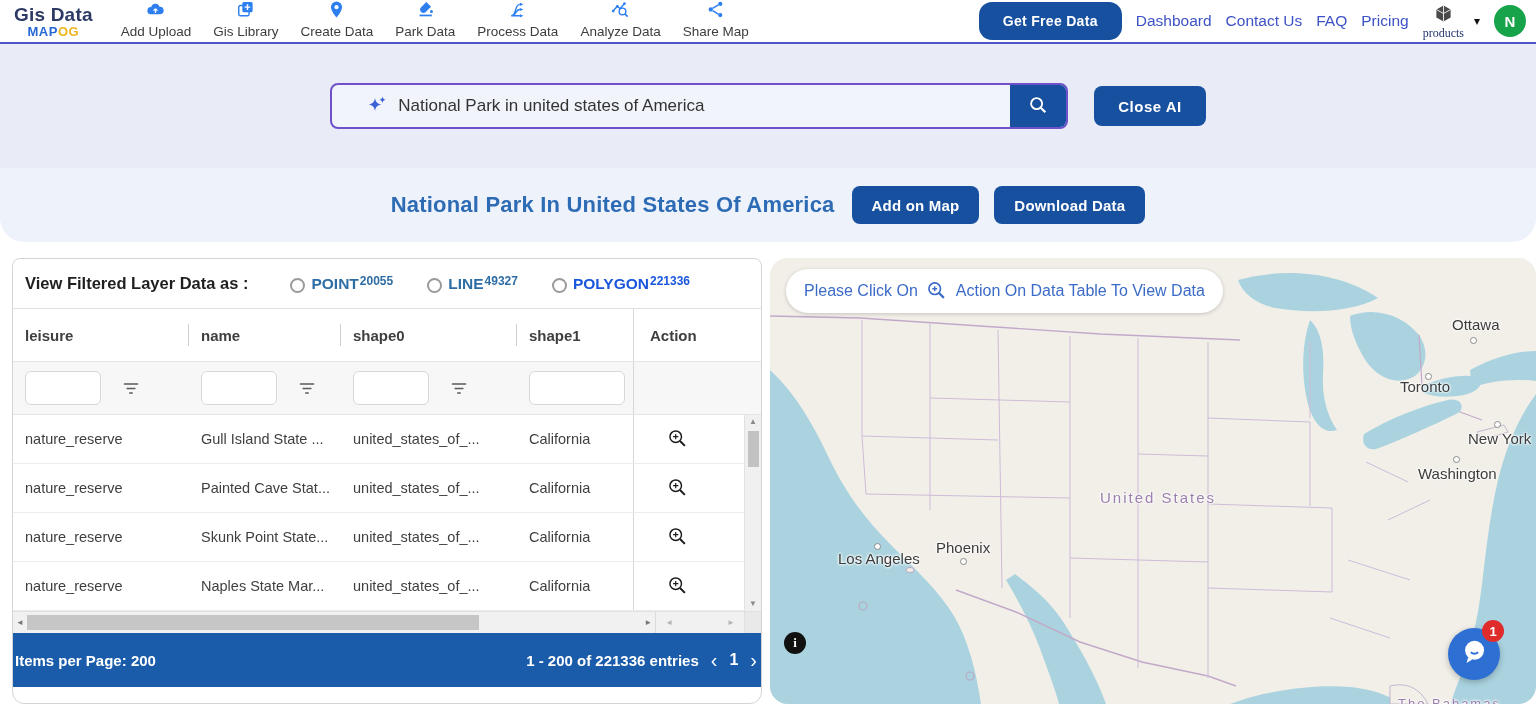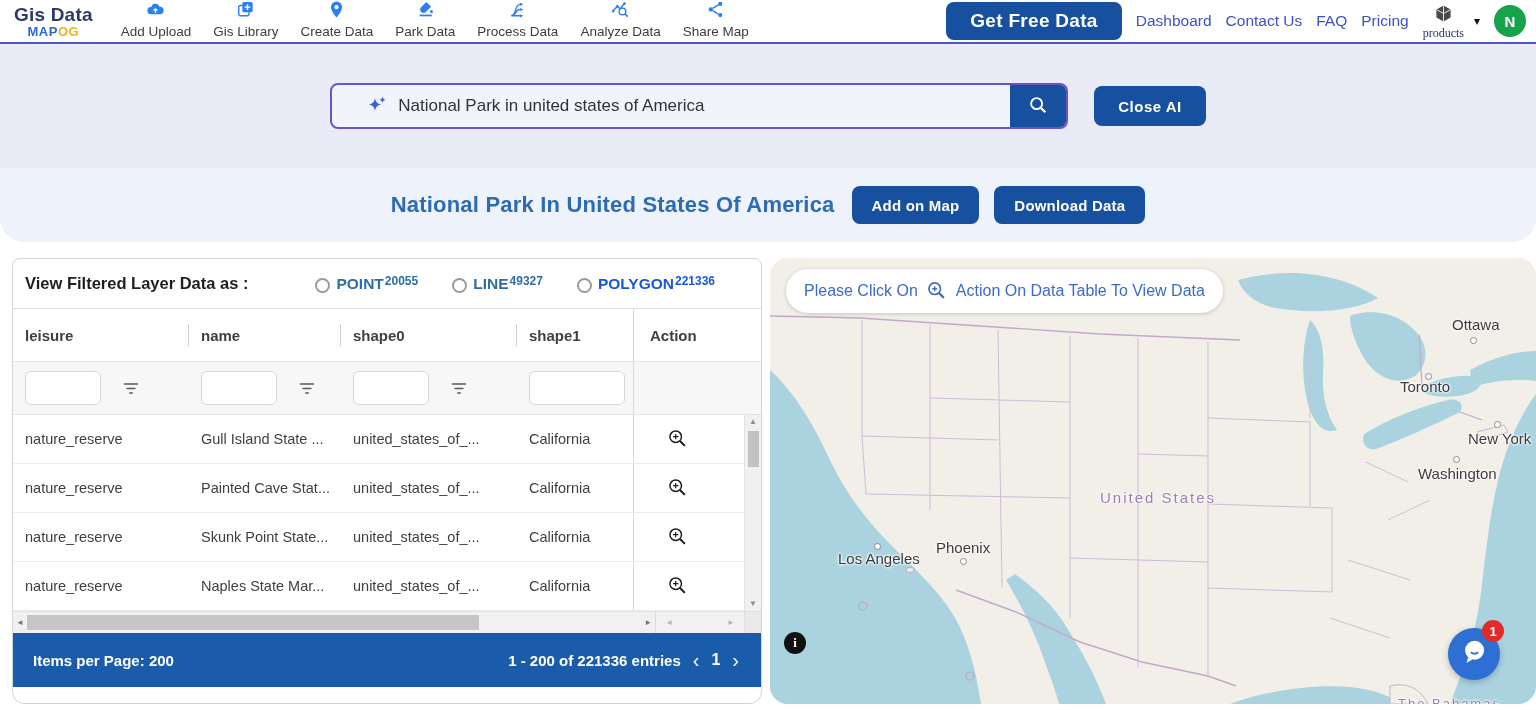--- a/index.html
+++ b/index.html
@@ -14,21 +14,21 @@
   .logo-line2 { font-weight:800; font-size:13px; letter-spacing:.5px; text-align:center; margin-top:1px;}
   .logo-line2 .map { color:#2669d6; }
   .logo-line2 .og { color:#edb41c; }
   .nav-items { display:flex; align-items:flex-end; gap:22px; height:100%; padding-bottom:3px;}
   .nav-item { display:flex; flex-direction:column; align-items:center; gap:1px; cursor:pointer; }
   .nav-item svg { width:19px; height:19px; }
   .nav-item .nv-label { font-size:13.5px; color:#3d3d3d; white-space:nowrap; }
   .nav-right { margin-left:auto; display:flex; align-items:center; gap:14px; }
   .btn-blue { background:#17509e; color:#fff; border:none; cursor:pointer;
               font-family:"Liberation Sans", sans-serif; font-weight:bold; }
-  .get-free { height:38px; padding:0 24px; font-size:19px; border-radius:8px; letter-spacing:.3px;}
+  .get-free { height:38px; padding:0 24px; font-size:14px; border-radius:13px; letter-spacing:.3px;}
   .nav-link { color:#3d52c5; font-size:15.5px; text-decoration:none; cursor:pointer; white-space:nowrap;}
   .products { display:flex; flex-direction:column; align-items:center; cursor:pointer; line-height:1;}
   .products svg { width:19px; height:19px;}
   .products-label { font-family:"Liberation Serif", serif; font-size:12px; color:#24356e; margin-top:1px;}
   .caret { font-size:12px; color:#111; cursor:pointer; margin-left:-4px;}
   .avatar { width:32px; height:32px; border-radius:50%; background:#17a34a; color:#fff;
             display:flex; align-items:center; justify-content:center; font-size:15px; font-weight:bold; cursor:pointer;}
 
   
   .search-section { height:124px; background:#e9ecf7; display:flex; align-items:center; justify-content:center; }
@@ -47,21 +47,21 @@
                    display:flex; align-items:center; justify-content:center; gap:15px; }
   .result-title { color:#2d6cb5; font-size:22px; font-weight:600; letter-spacing:.2px; margin-right:2px;}
   .hdr-btn { height:38px; padding:0 20px; font-size:15px; border-radius:8px; letter-spacing:.2px;}
 
   
   .content { display:flex; gap:8px; padding:16px 0 0 12px; }
 
   
   .data-panel { width:750px; border:1px solid #d4d4d4; border-radius:8px 8px 12px 12px;
                 overflow:hidden; background:#fff; }
-  .panel-head { height:50px; display:flex; align-items:center; padding:0 12px; border-bottom:1px solid #e0e0e0;gap:25px;}
+  .panel-head { height:50px; display:flex; align-items:center; padding:0 12px; border-bottom:1px solid #e0e0e0;}
   .view-label { font-size:16.5px; font-weight:bold; color:#1f1f1f; }
   .layer-opts { display:flex; align-items:center; margin-left:42px; gap:34px;}
   .layer-opt { display:flex; align-items:center; cursor:pointer; }
   .radio { width:15px; height:15px; border:2px solid #9a9a9a; border-radius:50%; background:#fff;
            margin:3px 6px 0 0; flex:none;}
   .lt-label { font-size:15.5px; color:#2e6da4; font-weight:600;}
   .lt-count { font-size:12px; color:#2e6da4; font-weight:600; position:relative; top:-4px; margin-left:1px;}
   .layer-opt.selected .lt-label, .layer-opt.selected .lt-count { color:#1a56db; font-weight:800;}
 
   .tbl-head { height:52px; display:flex; align-items:center; }
@@ -95,21 +95,21 @@
 
   .hscroll-row { height:22px; display:flex; background:#f1f1f1; border-top:1px solid #e0e0e0;}
   .hs-main { width:644px; position:relative; display:flex; align-items:center;}
   .hs-arrow { font-size:8px; color:#777; width:14px; text-align:center; cursor:pointer;}
   .hs-thumb { position:absolute; left:14px; width:452px; top:3px; bottom:3px; background:#c6c6c6; cursor:pointer;}
   .hs-main .right { margin-left:auto;}
   .hs-act { width:89px; border-left:1px solid #dcdcdc; display:flex; align-items:center; justify-content:space-between; padding:0 6px;}
   .hs-act .hs-arrow { color:#b5b5b5;}
   .hs-corner { width:17px; background:#e9e9e9; border-left:1px solid #e0e0e0;}
 
-  .panel-footer { height:54px; background:#1a5caa; display:flex; align-items:center; padding:0 20px;
+  .panel-footer { height:54px; background:#1a5caa; display:flex; align-items:center; padding:0 2px;
                   color:#fff; }
   .ipp { font-size:15px; font-weight:bold;}
   .pf-right { margin-left:auto; display:flex; align-items:center; gap:10px; font-size:15px; font-weight:bold;}
   .pg-chev { font-size:20px; font-weight:normal; cursor:pointer; line-height:1; padding:0 2px;}
   .pg-num { font-size:16px; font-weight:bold; cursor:pointer;}
 
   
   .map-panel { width:766px; height:446px; border-radius:18px; overflow:hidden; position:relative;
                background:#f2efe9; flex:none;}
   .map-panel svg.basemap { position:absolute; inset:0; }

